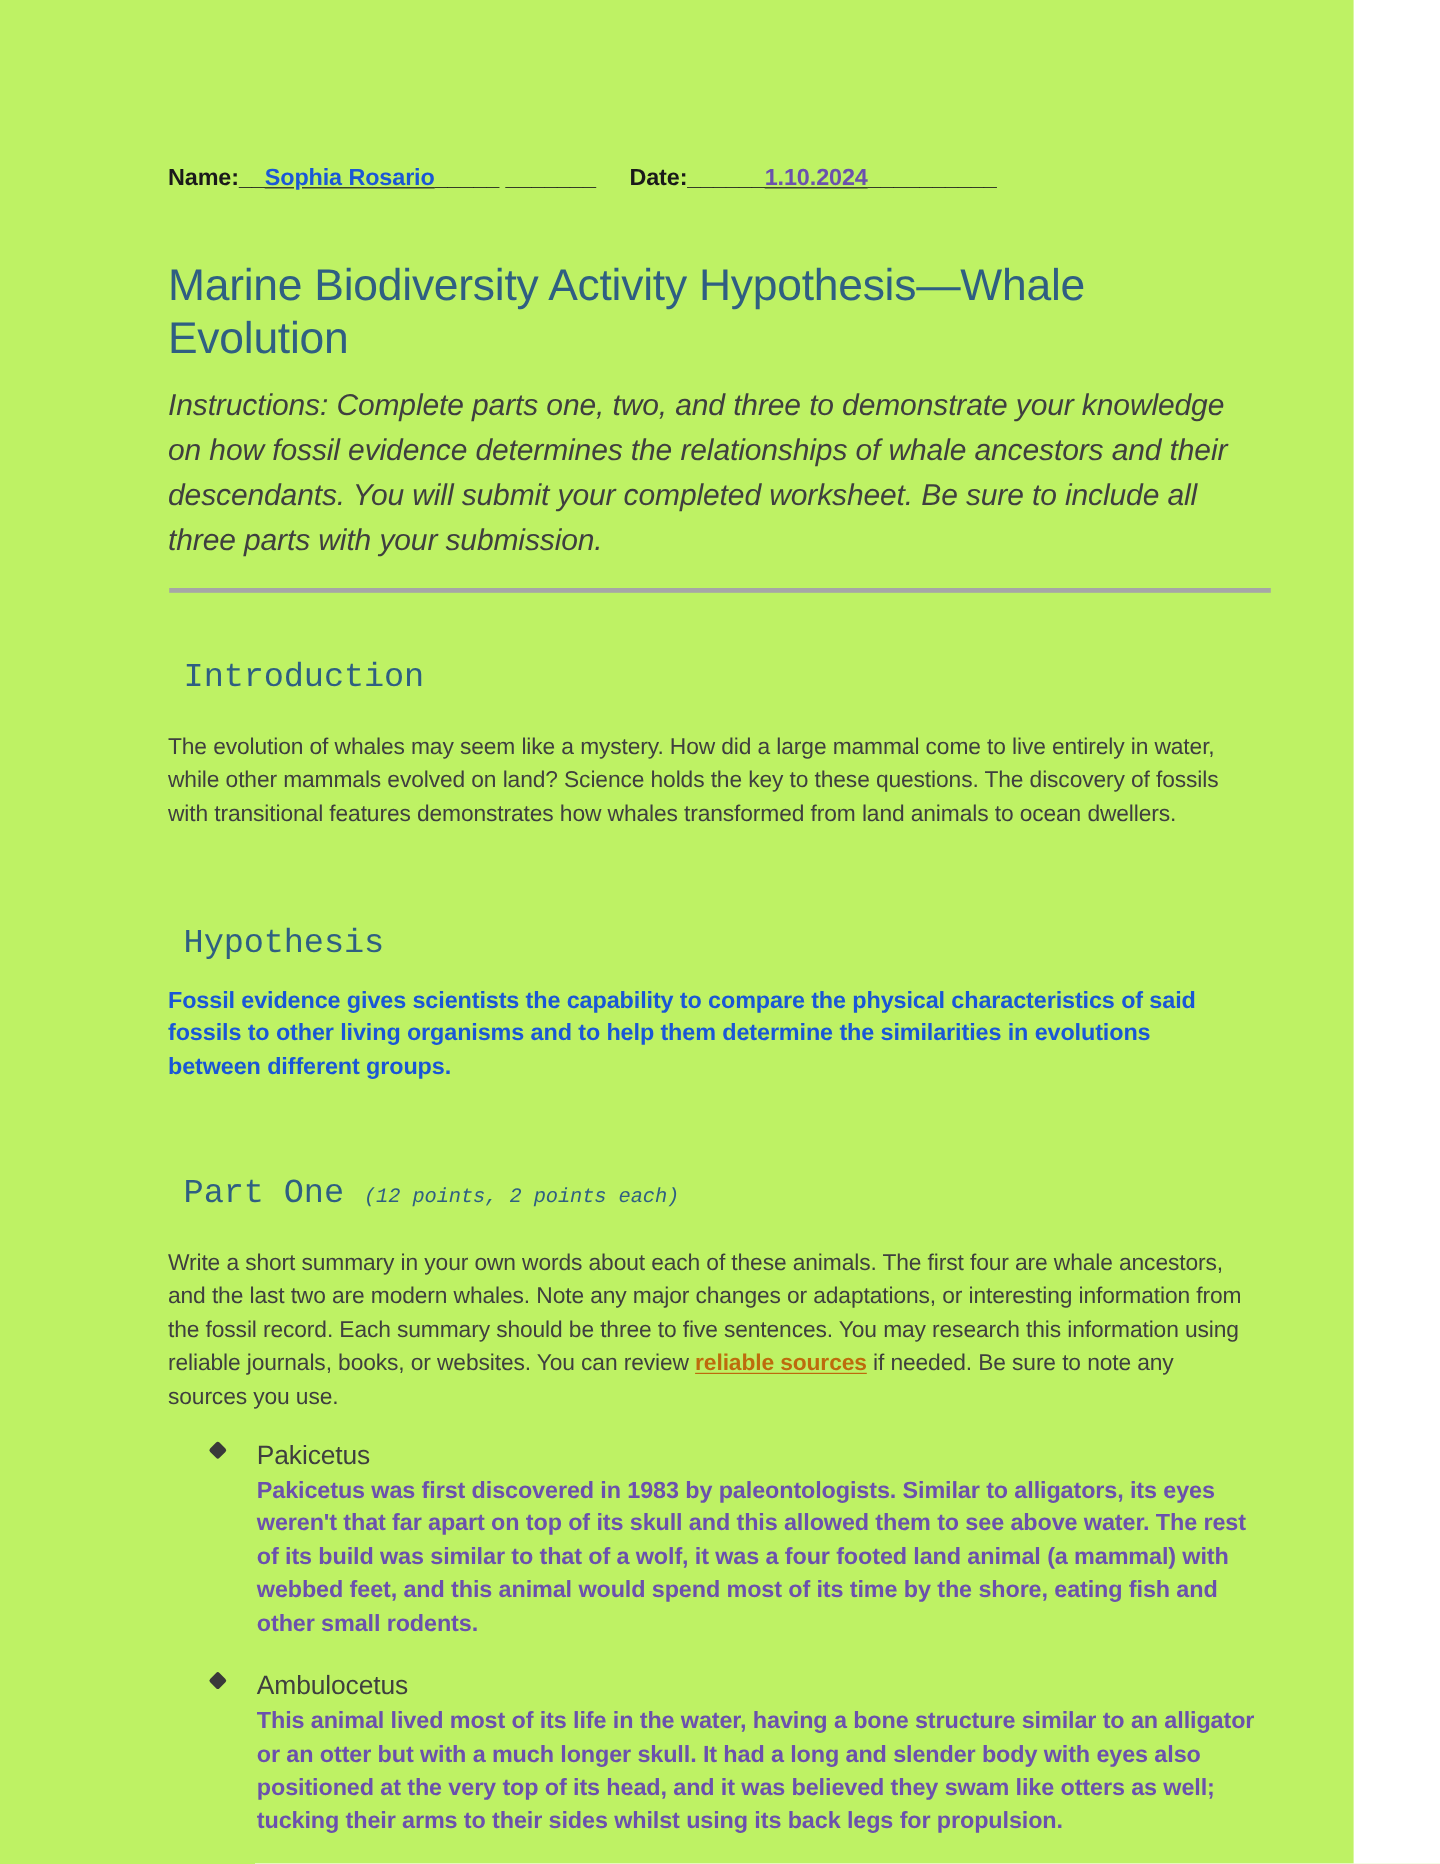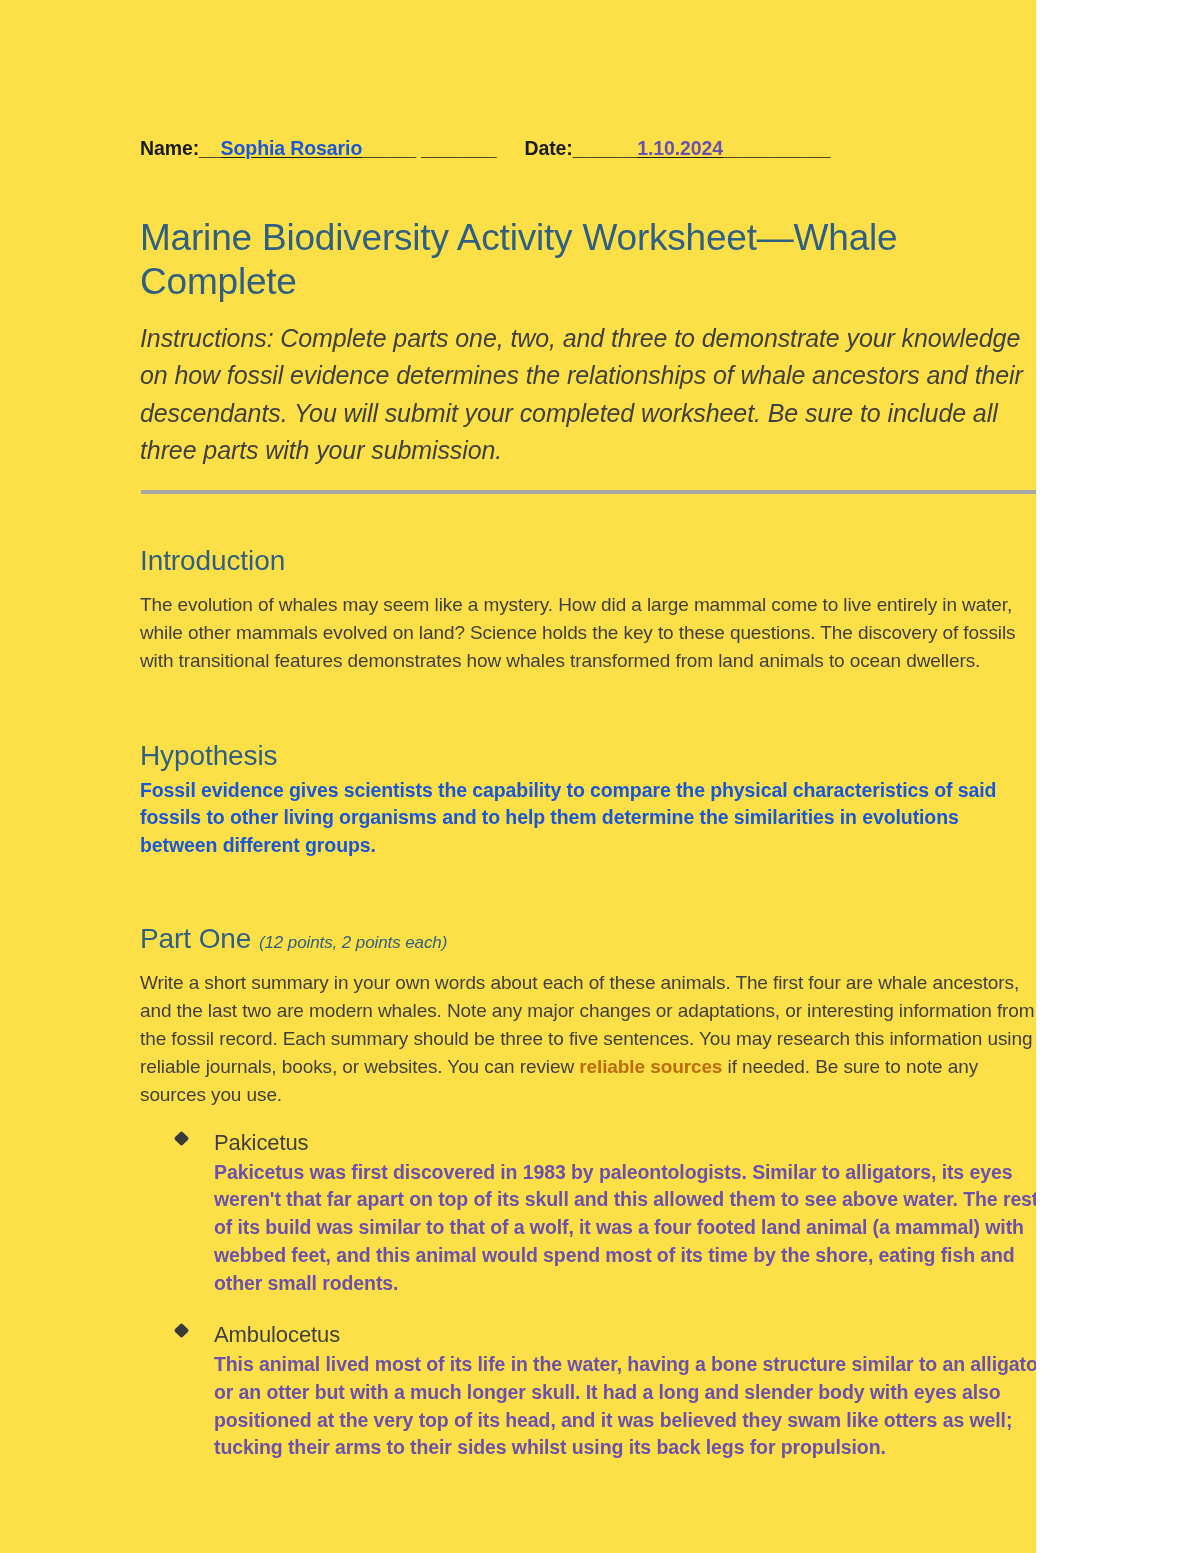--- a/index.html
+++ b/index.html
@@ -11,26 +11,26 @@
   body {
     width: 1200px;
     height: 1553px;
     font-family: "Liberation Sans", sans-serif;
     color: #333333;
     -webkit-font-smoothing: antialiased;
   }
 
   .page {
     position: relative;
-    width: 1036px;
+    width: 1128px;
     height: 1553px;
     box-sizing: border-box;
     padding: 0;
     overflow: hidden;
-    background: #fde047;
+    background: #bef264;
   }
 
   .content {
     position: absolute;
     left: 140px;
     top: 0;
     width: 920px;
   }
 
   
@@ -106,26 +106,27 @@
   .divider {
     margin-top: 20px;
     width: 918px;
     height: 4px;
     background: #a6a6a6;
     border: 0;
   }
 
   
   .section-heading {
-    margin: 0;
+    margin: 13px;
     font-size: 28px;
     font-weight: normal;
     color: #2f5f82;
     letter-spacing: -0.1px;
     line-height: 1.2;
+    font-family: Liberation Mono, monospace;
   }
   .sec-intro   { padding-top: 42px; }
   .sec-hypo    { padding-top: 64px; }
   .sec-part    { padding-top: 62px; }
 
   .part-points {
     font-size: 17px;
     font-style: italic;
     color: #2f5f82;
     letter-spacing: -0.1px;
@@ -138,20 +139,21 @@
     font-size: 19px;
     line-height: 1.47;
     color: #3f3f3f;
     letter-spacing: -0.1px;
     max-width: 905px;
   }
 
   .link {
     color: #bd6b0d;
     font-weight: bold;
+    text-decoration: underline;
     text-underline-offset: 2px;
     cursor: pointer;
     margin-top: 44px;
   }
 
   
   .answer-hypothesis {
     margin: 0;
     padding-top: 4px;
     font-size: 19.5px;
@@ -204,21 +206,21 @@
 </head>
 <body>
 
 <div class="page">
   <div class="content">
 
     <div class="namedate">
       <span class="field-label">Name:</span><span class="rule-ul">__</span><span class="name-value">Sophia Rosario</span><span class="rule-ul">_____ _______</span><span class="gap"></span><span class="field-label">Date:</span><span class="rule-ul">______</span><span class="date-value">1.10.2024</span><span class="rule-ul">__________</span>
     </div>
 
-    <h1 class="doc-title">Marine Biodiversity Activity Worksheet—Whale Complete</h1>
+    <h1 class="doc-title">Marine Biodiversity Activity Hypothesis—Whale Evolution</h1>
 
     <p class="instructions">Instructions: Complete parts one, two, and three to demonstrate your knowledge on how fossil evidence determines the relationships of whale ancestors and their descendants. You will submit your completed worksheet. Be sure to include all three parts with your submission.</p>
 
     <hr class="divider">
 
     <h2 class="section-heading sec-intro">Introduction</h2>
     <p class="body-text">The evolution of whales may seem like a mystery. How did a large mammal come to live entirely in water, while other mammals evolved on land? Science holds the key to these questions. The discovery of fossils with transitional features demonstrates how whales transformed from land animals to ocean dwellers.</p>
 
     <h2 class="section-heading sec-hypo">Hypothesis</h2>
     <p class="answer-hypothesis">Fossil evidence gives scientists the capability to compare the physical characteristics of said fossils to other living organisms and to help them determine the similarities in evolutions between different groups.</p>

